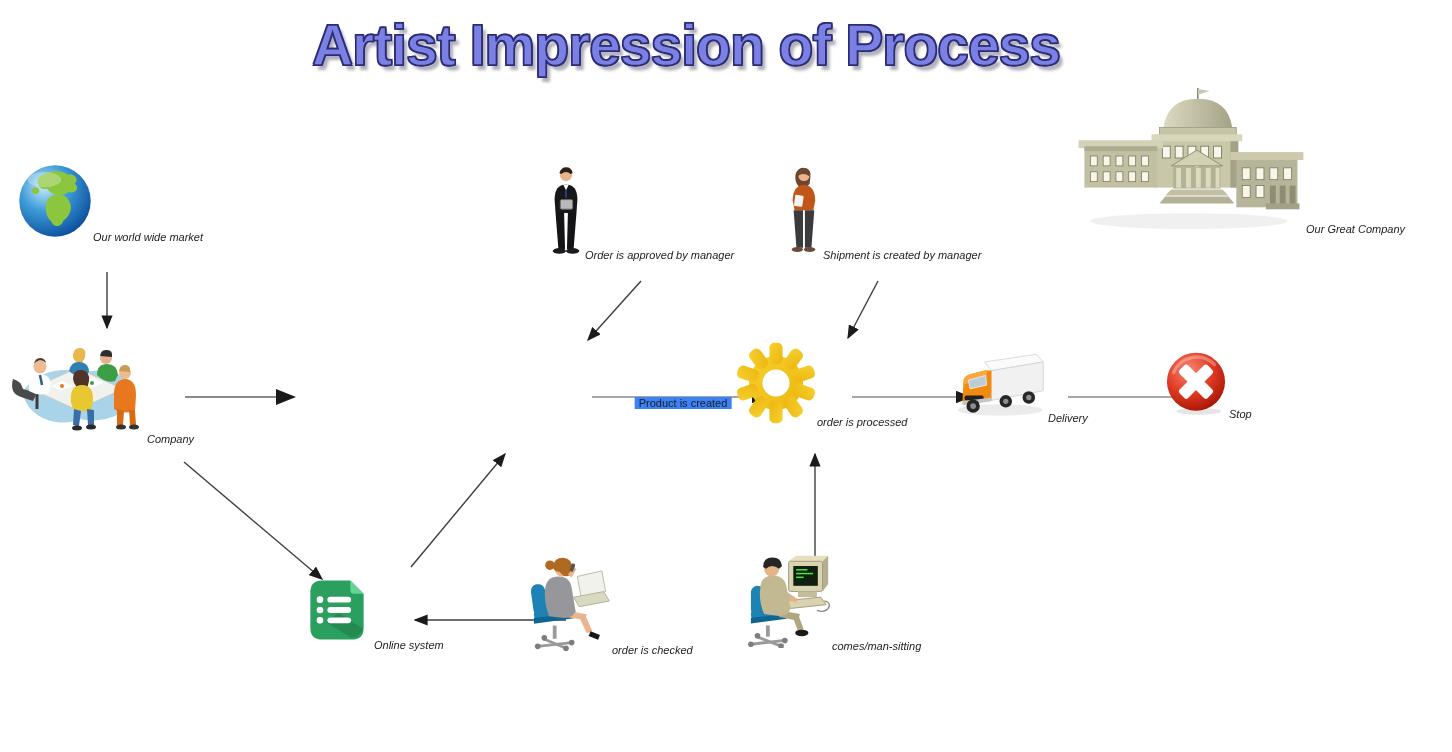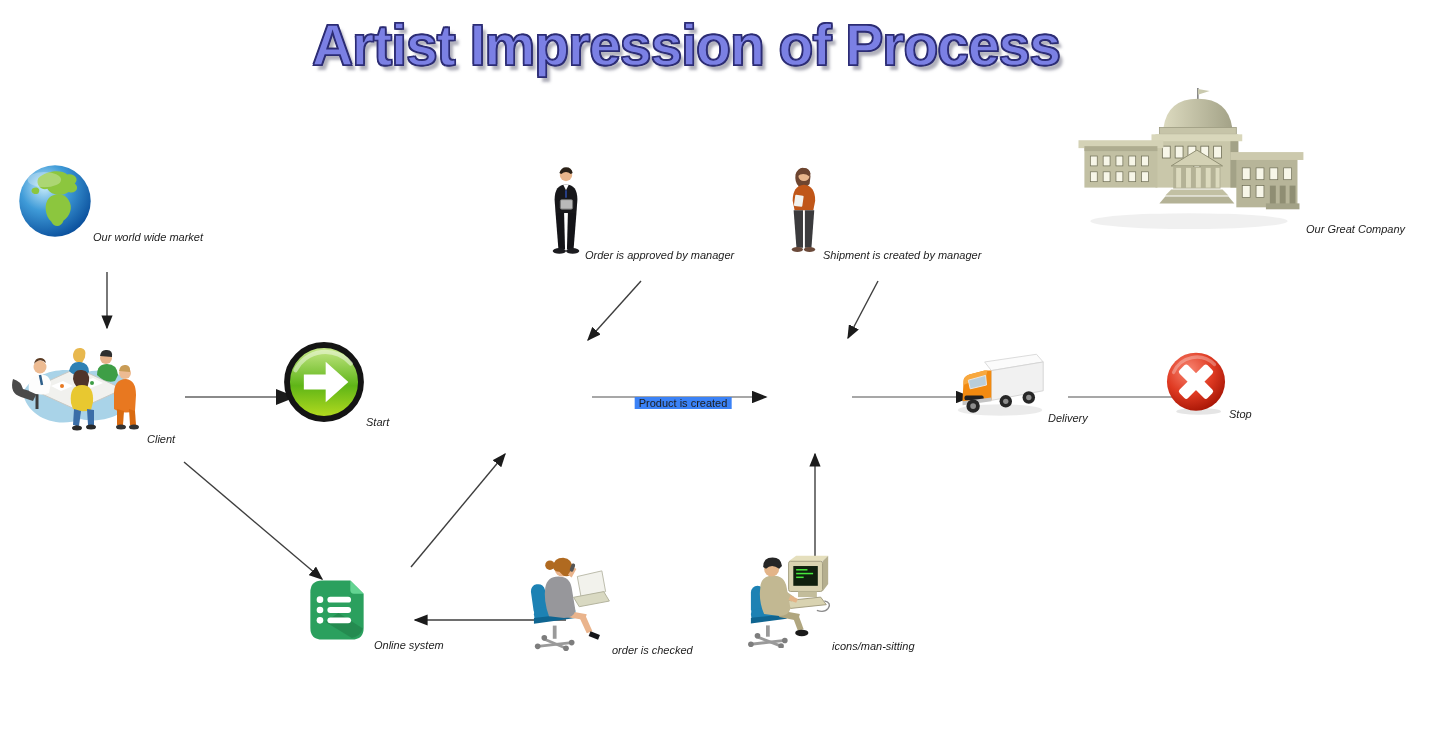--- a/index.html
+++ b/index.html
@@ -140,53 +140,64 @@
           <ellipse cx="127" cy="96" rx="5" ry="2.5" fill="#333333"></ellipse>
         <circle cx="74" cy="48" r="7" fill="#edbb92"></circle>
         <path d="M66 48 q0 -10 9 -9 q8 1 7 11 l-2 8 q-12 2 -14 -10 Z" fill="#50342a"></path>
         <path d="M64 72 q-2 -18 11 -18 q12 0 11 17 l-2 8 q-10 3 -18 -1 Z" fill="#e8c830"></path>
         <path d="M67 78 l-1 16 6 1 2 -15 Z" fill="#3a6ea8"></path>
           <path d="M80 78 l1 16 6 0 0 -15 Z" fill="#3a6ea8"></path>
         <ellipse cx="70" cy="97" rx="5" ry="2.5" fill="#2a2a2a"></ellipse>
           <ellipse cx="84" cy="96" rx="5" ry="2.5" fill="#2a2a2a"></ellipse>
       </svg>
     </div>
-    <div class="label">Client</div>
-  </div>
-
-  <div class="node" id="n-start">
-    <div>
-      <svg width="84" height="84" viewBox="0 0 100 100">
-        <circle cx="50" cy="50" r="44" fill="url(#startG)" stroke="#141414" stroke-width="7"></circle>
-        <path d="M16 36 a40 40 0 0 1 66 -8" stroke="#ffffff" stroke-width="5" fill="none" opacity="0.45" stroke-linecap="round"></path>
-        <polygon points="26,41 52,41 52,26 79,50 52,74 52,59 26,59" fill="#ffffff"></polygon>
-      </svg>
-    </div>
-    <div class="label">Start</div>
-  </div>
+    <div class="label">Company</div>
+  </div>
+
 
 
   <div class="node" id="n-order-approved">
     <div>
       <svg width="38" height="90" viewBox="0 0 40 94">
         <circle cx="20" cy="8" r="6.5" fill="#e9b68c"></circle>
         <path d="M13 6 q2 -6 7 -6 q6 0 7 6 l-2 1 q-5 -4 -10 0 Z" fill="#2b2118"></path>
         <path d="M8 34 q0 -16 12 -16 q12 0 12 16 l-1 14 -22 0 Z" fill="#17171a"></path>
         <path d="M17 18 l3 6 3 -6 Z" fill="#ffffff"></path>
         <line x1="20" y1="24" x2="20" y2="32" stroke="#27408b" stroke-width="2"></line>
         <rect x="14" y="34" width="13" height="10" rx="1.5" fill="#b9b9b9" stroke="#6e6e6e"></rect>
         <path d="M9 48 l9 0 1 38 -7 0 Z" fill="#141418"></path>
         <path d="M31 48 l-9 0 -1 38 7 0 Z" fill="#141418"></path>
         <ellipse cx="13" cy="88" rx="7" ry="3" fill="#1c1c20"></ellipse>
         <ellipse cx="27" cy="88" rx="7" ry="3" fill="#1c1c20"></ellipse>
       </svg>
     </div>
     <div class="label">Order is approved by manager</div>
   </div>
 
+  <div class="node" id="n-order-processed">
+    <div>
+      <svg width="82" height="82" viewBox="0 0 100 100">
+        <g fill="url(#gearG)">
+          <circle cx="50" cy="50" r="33"></circle>
+          <rect x="42" y="1" width="16" height="26" rx="6"></rect>
+          <rect x="42" y="1" width="16" height="26" rx="6" transform="rotate(36 50 50)"></rect>
+          <rect x="42" y="1" width="16" height="26" rx="6" transform="rotate(72 50 50)"></rect>
+          <rect x="42" y="1" width="16" height="26" rx="6" transform="rotate(108 50 50)"></rect>
+          <rect x="42" y="1" width="16" height="26" rx="6" transform="rotate(144 50 50)"></rect>
+          <rect x="42" y="1" width="16" height="26" rx="6" transform="rotate(180 50 50)"></rect>
+          <rect x="42" y="1" width="16" height="26" rx="6" transform="rotate(216 50 50)"></rect>
+          <rect x="42" y="1" width="16" height="26" rx="6" transform="rotate(252 50 50)"></rect>
+          <rect x="42" y="1" width="16" height="26" rx="6" transform="rotate(288 50 50)"></rect>
+          <rect x="42" y="1" width="16" height="26" rx="6" transform="rotate(324 50 50)"></rect>
+        </g>
+        <circle cx="50" cy="50" r="16.5" fill="#ffffff"></circle>
+      </svg>
+    </div>
+    <div class="label">order is processed</div>
+  </div>
 
   <div class="node" id="n-shipment-approved">
     <div>
       <svg width="40" height="90" viewBox="0 0 42 96">
         <path d="M13 8 q3 -8 9 -7 q7 1 7 9 l-1 8 q-3 4 -7 3 l-2 6 -3 -7 q-4 -4 -3 -12 Z" fill="#6e4530"></path>
         <circle cx="22" cy="9" r="6" fill="#e9b68c"></circle>
         <path d="M14 7 q3 -6 8 -6 q6 0 7 6 l-1 3 q-7 -5 -13 0 Z" fill="#6e4530"></path>
         <path d="M10 36 q0 -16 12 -17 q12 1 12 17 l-2 10 -20 0 Z" fill="#c05618"></path>
         <rect x="12" y="30" width="9" height="12" rx="1" fill="#f2f2ee" transform="rotate(8 16 36)"></rect>
         <path d="M11 46 l10 0 0 40 -7 0 Z" fill="#3b3b3d"></path>
@@ -377,18 +388,18 @@
         <path d="M50 64 l22 4 -2 7 -20 -4 Z" fill="#b0a67f"></path>
         <path d="M70 68 l6 16 -6 2 -6 -16 Z" fill="#b0a67f"></path>
         <ellipse cx="74" cy="88" rx="7" ry="3.5" fill="#1a1a1a"></ellipse>
         <path d="M30 40 q0 -12 13 -13 q13 0 15 13 l4 22 q-2 8 -12 8 l-16 -2 q-6 -14 -4 -28 Z" fill="#c2b892"></path>
         <path d="M52 40 l14 10 -3 5 -13 -8 Z" fill="#c2b892"></path>
         <path d="M62 48 l8 4 -2 4 -8 -3 Z" fill="#e3b488"></path>
         <circle cx="42" cy="20" r="8" fill="#e3b488"></circle>
         <path d="M33 18 q0 -10 10 -10 q9 0 10 9 l-3 3 q-8 -6 -14 0 Z" fill="#262626"></path>
       </svg>
     </div>
-    <div class="label">icons/man-sitting</div>
+    <div class="label">comes/man-sitting</div>
   </div>
 
   <div id="product-label">Product is created</div>
 
 </div>
 
 </body></html>

